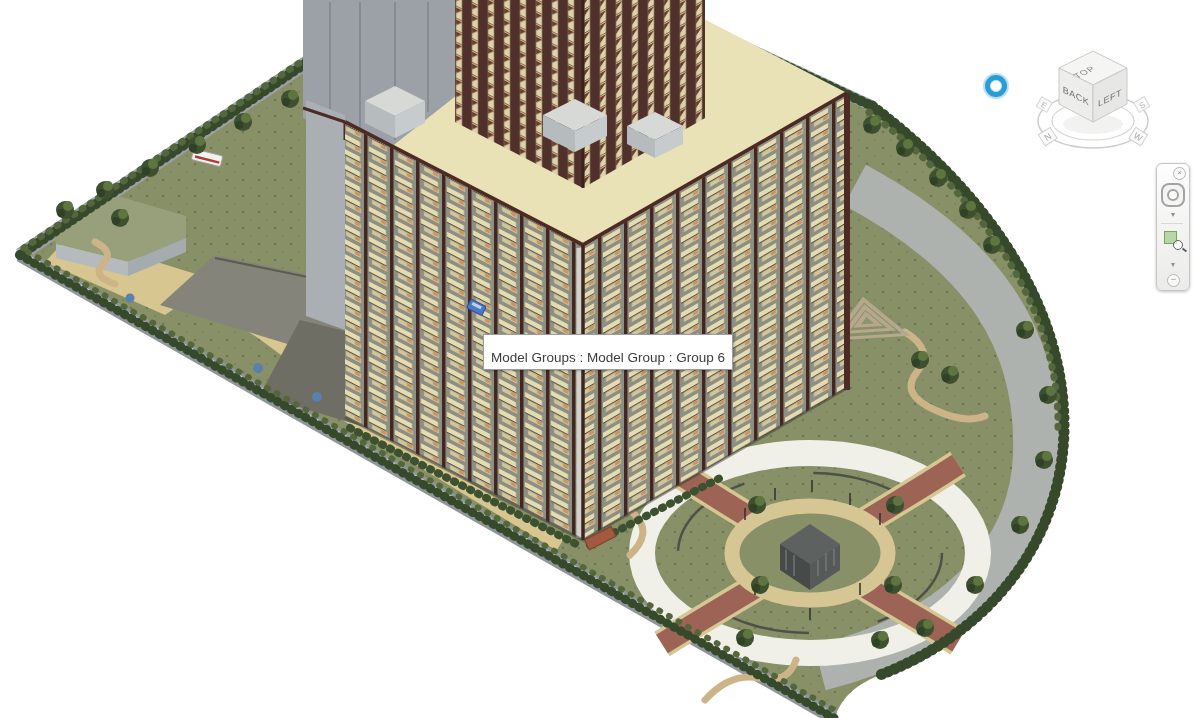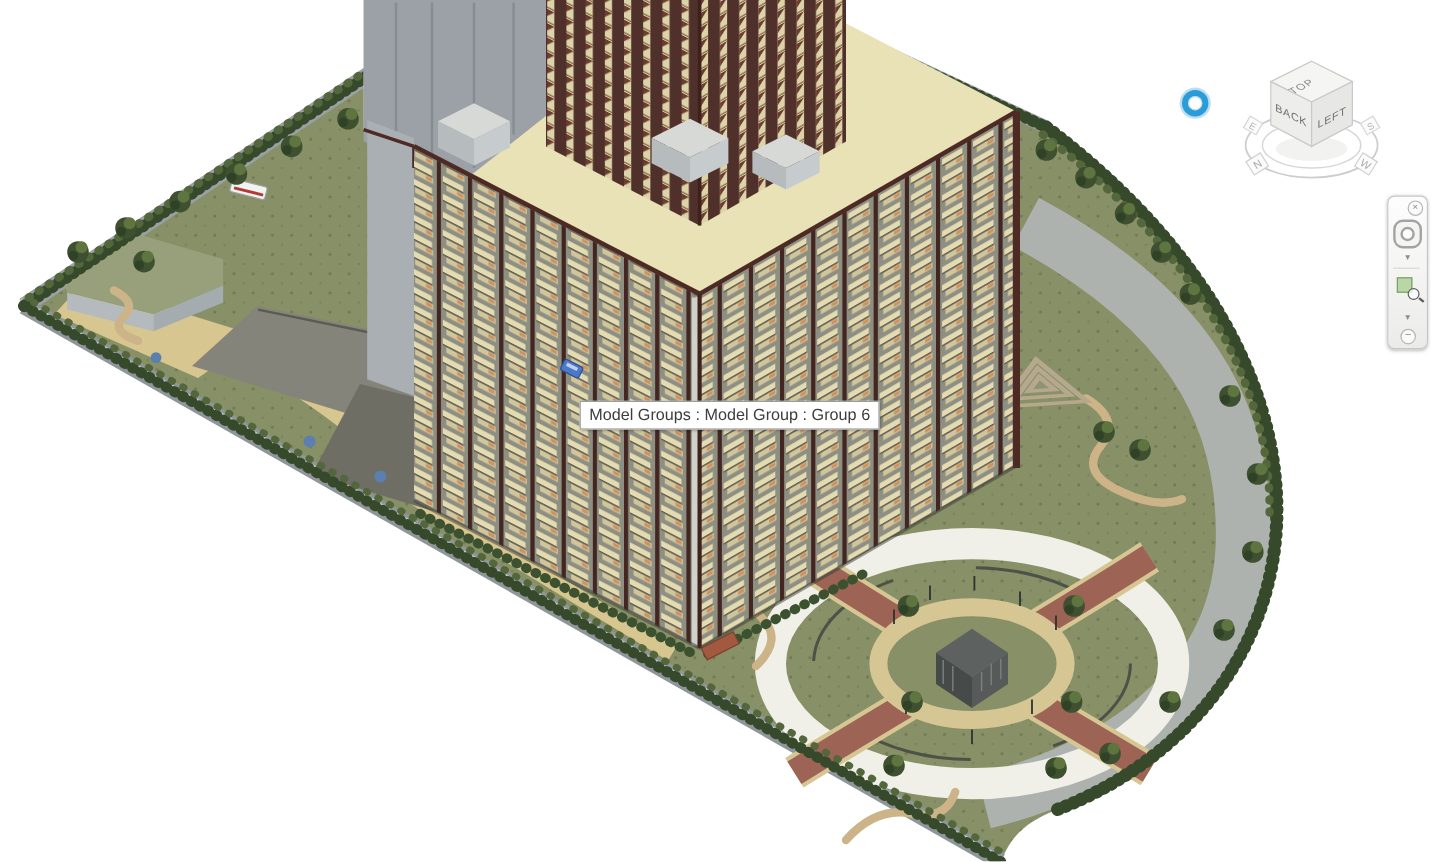--- a/index.html
+++ b/index.html
@@ -2,21 +2,21 @@
 <html><head>
 <meta charset="utf-8">
 <style>
   html,body{margin:0;padding:0;background:#fff;}
   #stage{position:relative;width:1193px;height:718px;background:#ffffff;overflow:hidden;
          font-family:"Liberation Sans",sans-serif;}
   #scene{position:absolute;left:0;top:0;}
   
   .tooltip{position:absolute;left:483px;top:334px;height:19px;line-height:19px;
            background:#ffffff;border:1px solid #9c9c9c;color:#3d3d3d;
-           font-size:13.5px;padding:1px 7px 2px 7px;white-space:nowrap;
+           font-size:13.5px;padding:13px 7px 2px 7px;white-space:nowrap;
            box-shadow:1px 1px 2px rgba(0,0,0,.25);z-index:40;}
   
   .cursor-ring{position:absolute;left:985px;top:75px;width:12px;height:12px;
            border:5px solid #2b9cd6;border-radius:50%;background:#fff;
            box-shadow:0 0 0 2px rgba(150,205,235,.65), inset 0 0 0 1px rgba(150,205,235,.6);z-index:50;}
   
   .viewcube{position:absolute;left:1030px;top:25px;width:150px;height:135px;z-index:30;}
   
   .navbar{position:absolute;left:1156px;top:163px;width:32px;height:126px;
           background:linear-gradient(180deg,#fdfdfd,#ebebe9);

